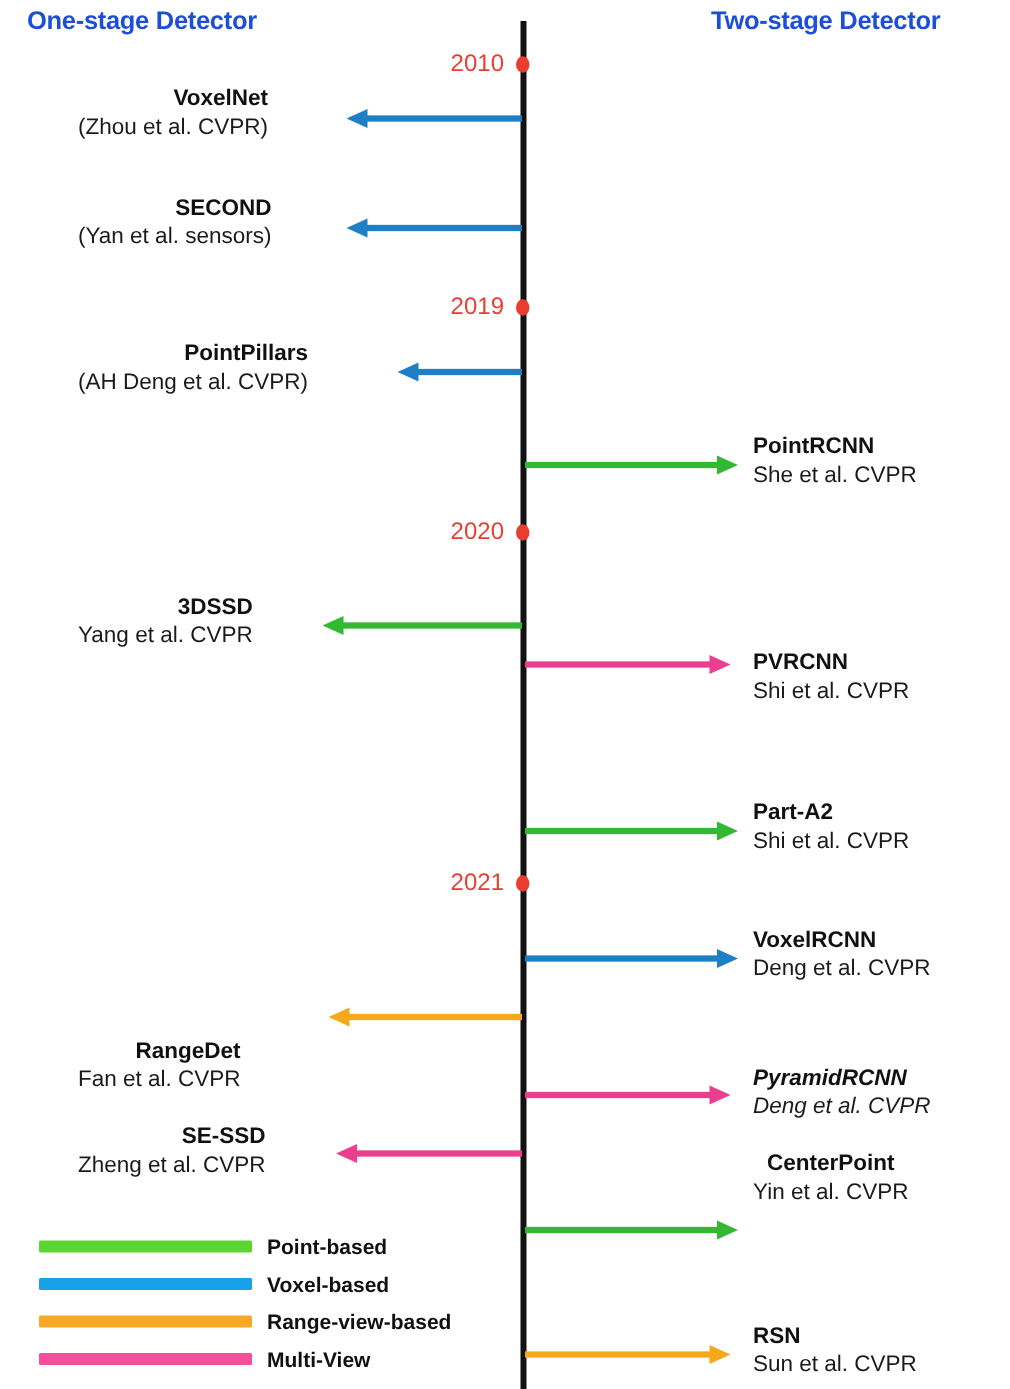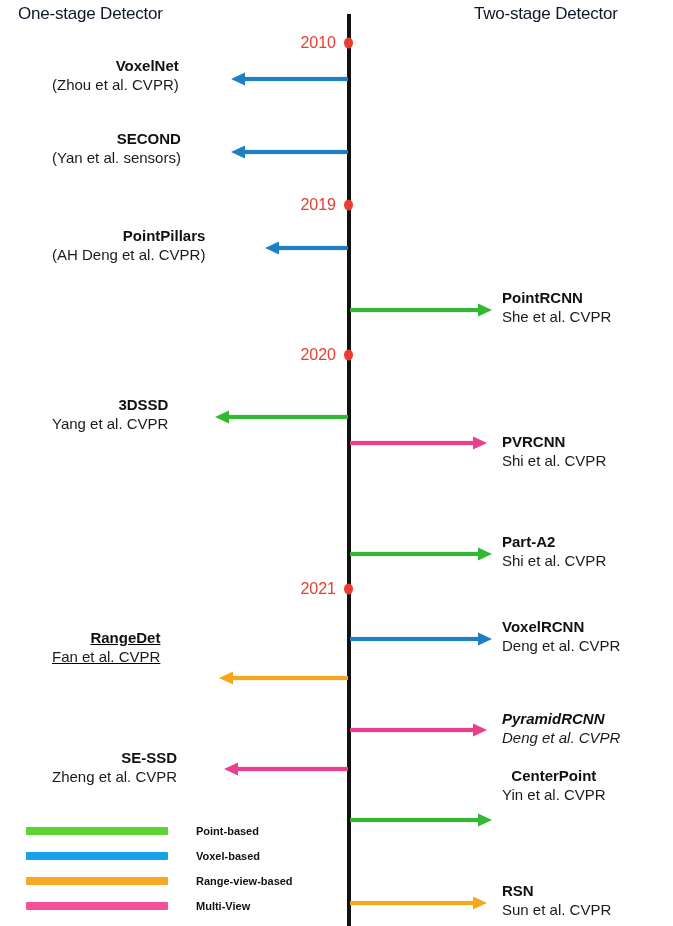--- a/index.html
+++ b/index.html
@@ -15,23 +15,23 @@
     position: relative;
     width: 673px;
     height: 926px;
     background: #ffffff;
     overflow: hidden;
   }
 
   
   .col-header {
     position: absolute;
-    font-weight: normal;
+    font-weight: bold;
     font-size: 17px;
-    color: #0f172a;
+    color: #1d4ed8;
     letter-spacing: -0.2px;
     white-space: nowrap;
   }
   #hdr-one  { left: 18px;  top: 4px; }
   #hdr-two  { left: 474px; top: 4px; }
 
   
   #axis {
     position: absolute;
     left: 347px;
@@ -96,22 +96,22 @@
     align-items: center;
     height: 25px;
   }
   .legend-swatch {
     width: 142px;
     height: 8px;
     border-radius: 1px;
     flex: 0 0 auto;
   }
   .legend-label {
-    margin-left: 28px;
-    font-size: 11px;
+    margin-left: 10px;
+    font-size: 14px;
     font-weight: bold;
     color: #111111;
     white-space: nowrap;
   }
 </style>
 </head>
 <body>
 
 <div id="canvas">
 
@@ -239,21 +239,21 @@
         <div class="authors">Shi et al. CVPR</div>
       </div>
       <div class="entry right" style="left: 502px; top: 532px;">
         <div class="title">Part-A2</div>
         <div class="authors">Shi et al. CVPR</div>
       </div>
       <div class="entry right" style="left: 502px; top: 617px;">
         <div class="title">VoxelRCNN</div>
         <div class="authors">Deng et al. CVPR</div>
       </div>
-      <div class="entry left" style="left: 52px; top: 628px; text-decoration: underline;">
+      <div class="entry left" style="left: 52px; top: 691px;">
         <div class="title">RangeDet</div>
         <div class="authors">Fan et al. CVPR</div>
       </div>
       <div class="entry right" style="left: 502px; top: 709px; font-style: italic;">
         <div class="title">PyramidRCNN</div>
         <div class="authors">Deng et al. CVPR</div>
       </div>
       <div class="entry left" style="left: 52px; top: 748px;">
         <div class="title">SE-SSD</div>
         <div class="authors">Zheng et al. CVPR</div>

